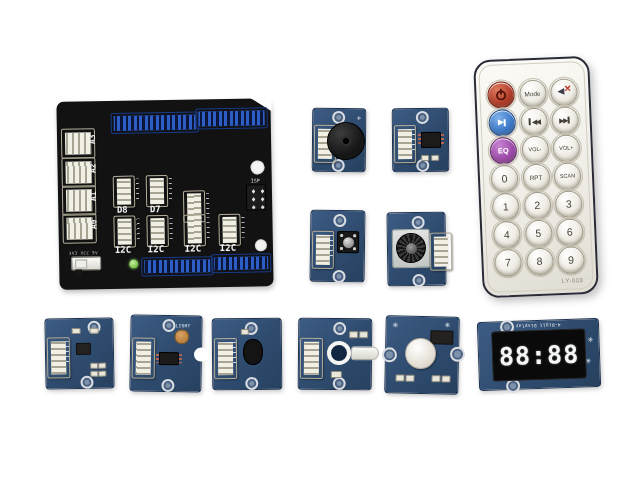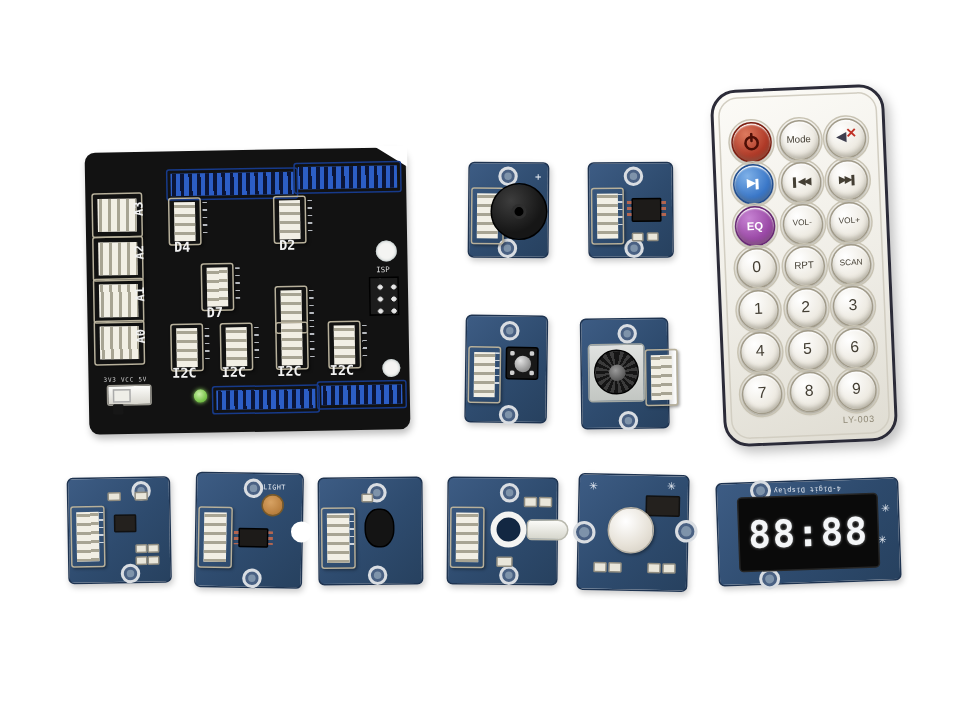--- a/index.html
+++ b/index.html
@@ -136,30 +136,26 @@
 
     <div class="aconn gconn h" style="top:27px;"></div>
     <span class="alabel" style="top:27px;">A3</span>
     <div class="aconn gconn h" style="top:56px;"></div>
     <span class="alabel" style="top:56px;">A2</span>
     <div class="aconn gconn h" style="top:84px;"></div>
     <span class="alabel" style="top:84px;">A1</span>
     <div class="aconn gconn h" style="top:112px;"></div>
     <span class="alabel" style="top:112px;">A0</span>
 
-    <div class="dcell" style="left:48px;top:31px;">
-      <div class="gc sc"></div>
-      <span class="plabel">D4</span>
-    </div>
-    <div class="dcell" style="left:118px;top:31px;">
-      <div class="gc sc"></div>
-      <span class="plabel">D2</span>
-    </div>
-
-    <div class="dcell" style="left:69px;top:75px;">
+
+    <div class="dcell" style="left:48px;top:75px;">
+      <div class="gc sc"></div>
+      <span class="plabel">D8</span>
+    </div>
+    <div class="dcell" style="left:81px;top:75px;">
       <div class="gc sc"></div>
       <span class="plabel">D7</span>
     </div>
     <div class="dcell" style="left:118px;top:75px;margin-top:16px;">
       <div class="gc sc"></div>
       <span class="plabel">D6</span>
     </div>
 
     <div class="dcell" style="left:48px;top:115px;">
       <div class="gc sc"></div>

